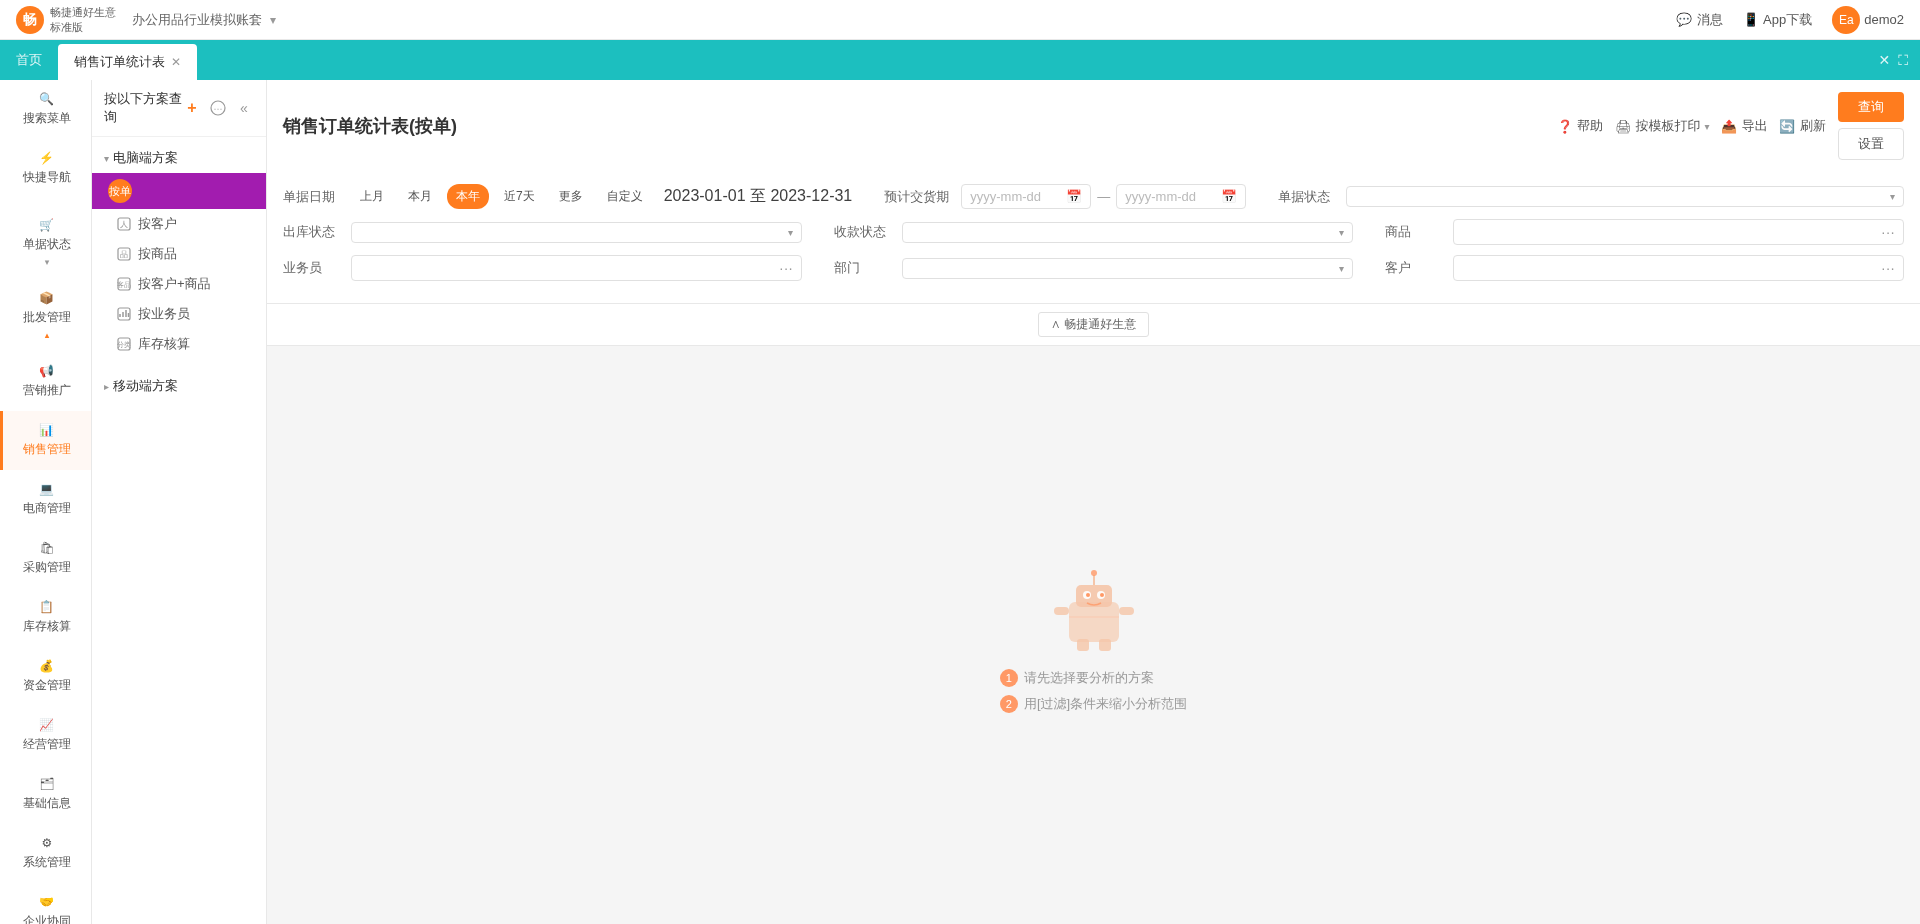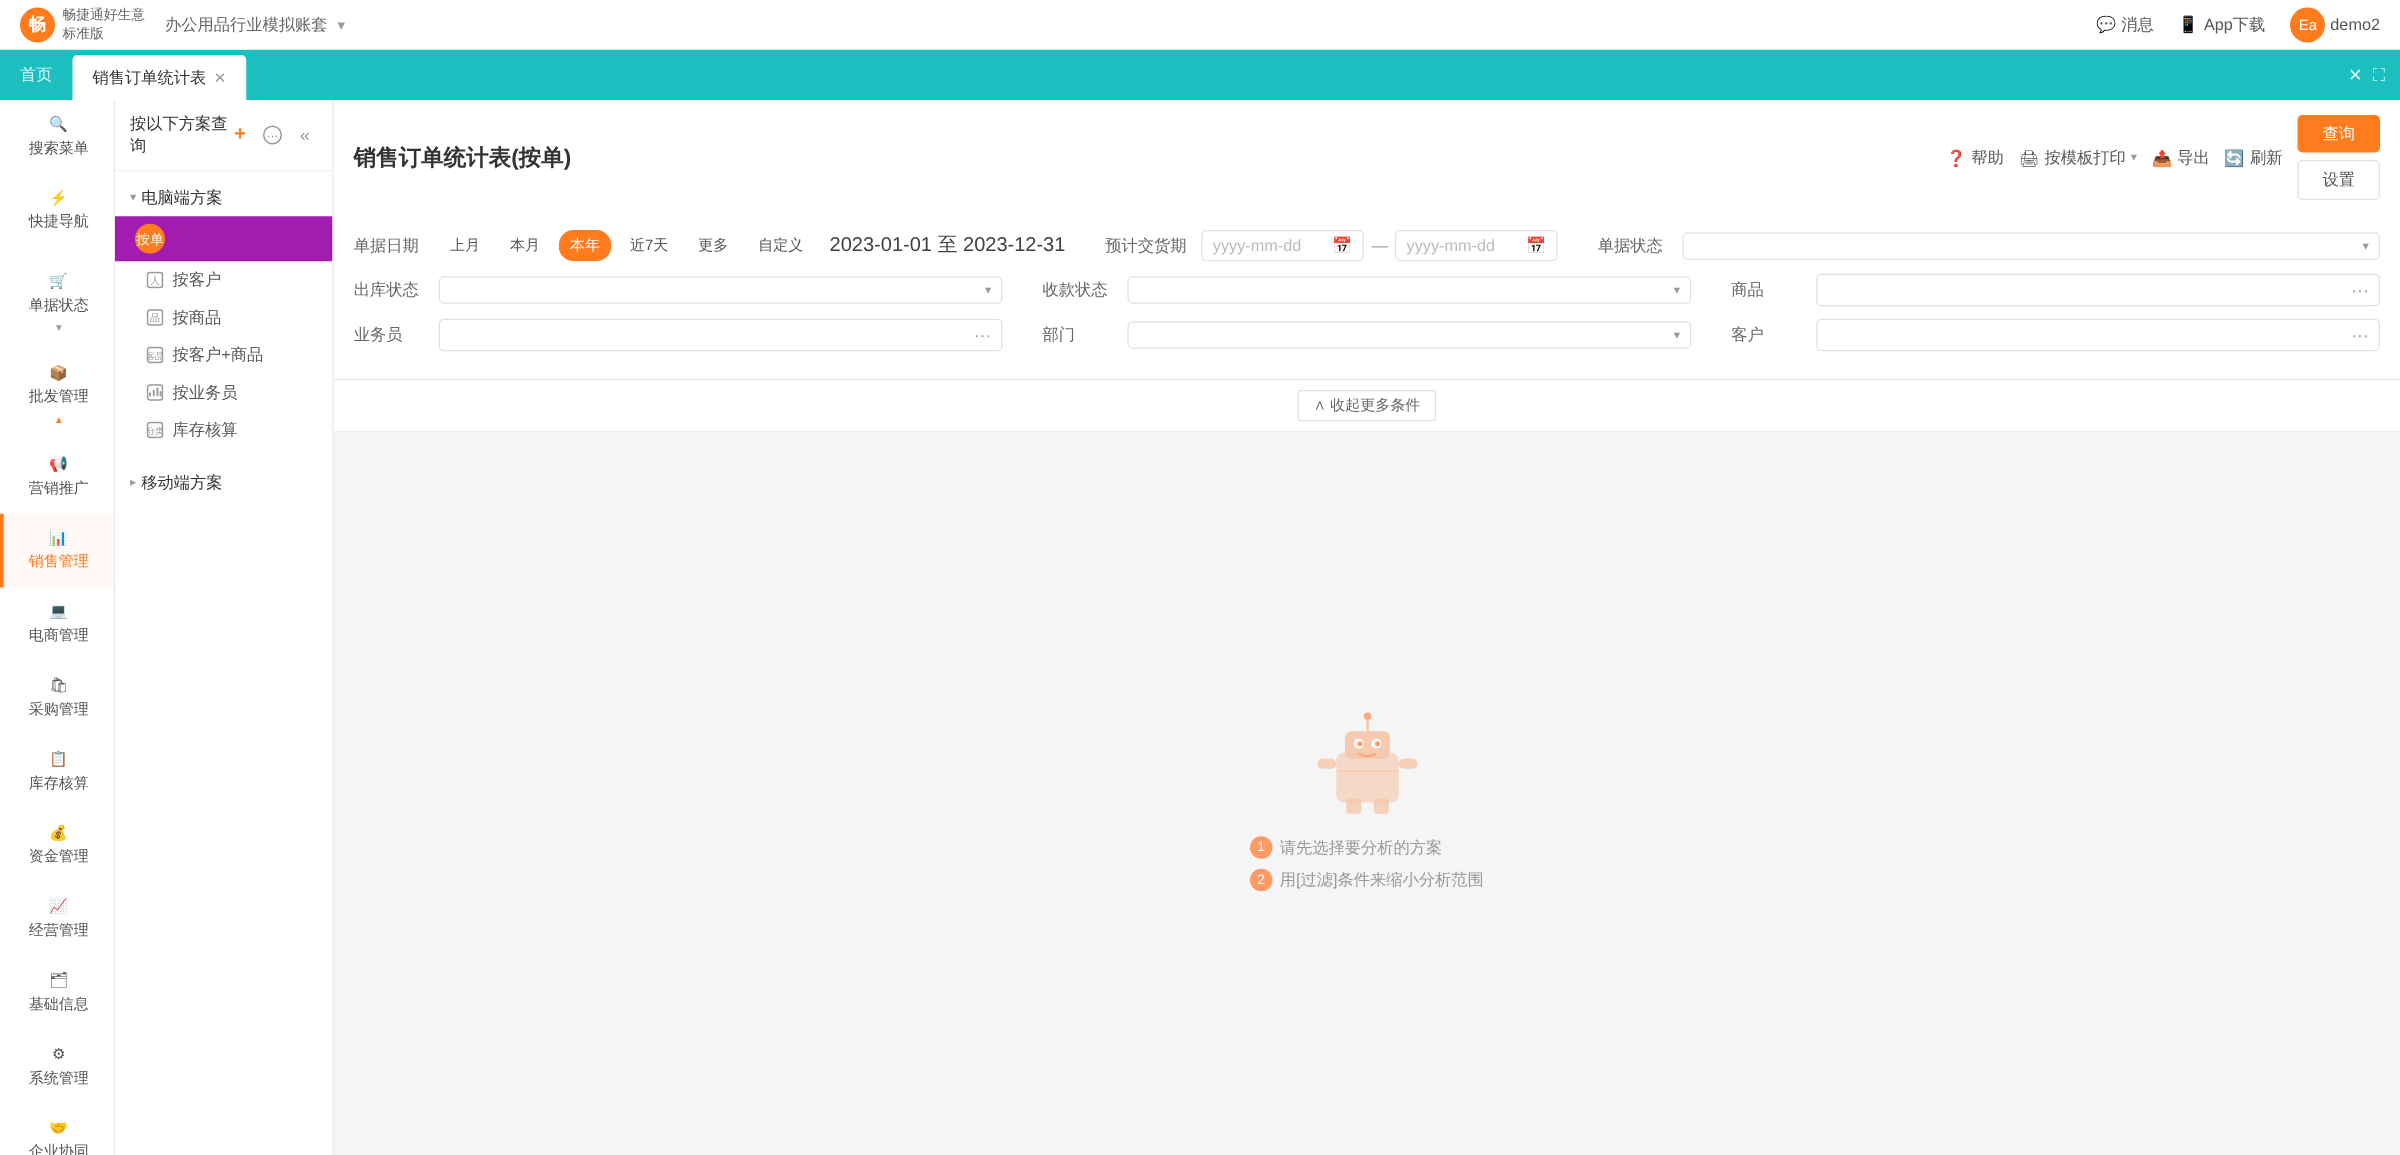--- a/index.html
+++ b/index.html
@@ -390,21 +390,21 @@
 
           <span class="filter-label" style="margin-left:20px;">客户</span>
           <div class="filter-select" style="min-width:280px;flex:1;">
             <span class="filter-select-placeholder"></span>
             <span class="filter-ellipsis">···</span>
           </div>
         </div>
       </div>
 
       <div class="collapse-bar">
-        <button class="collapse-btn">∧ 收起更多条件</button>
+        <button class="collapse-btn">∧ 畅捷通好生意</button>
       </div>
 
       <div class="empty-state">
 
         <div class="empty-state-img">
           <svg class="robot-svg" viewBox="0 0 100 100" xmlns="http://www.w3.org/2000/svg">
 
             <rect x="25" y="45" width="50" height="40" rx="6" fill="#f5d5c0" opacity="0.9"></rect>
 
             <rect x="32" y="28" width="36" height="22" rx="5" fill="#f5c5a8" opacity="0.9"></rect>

